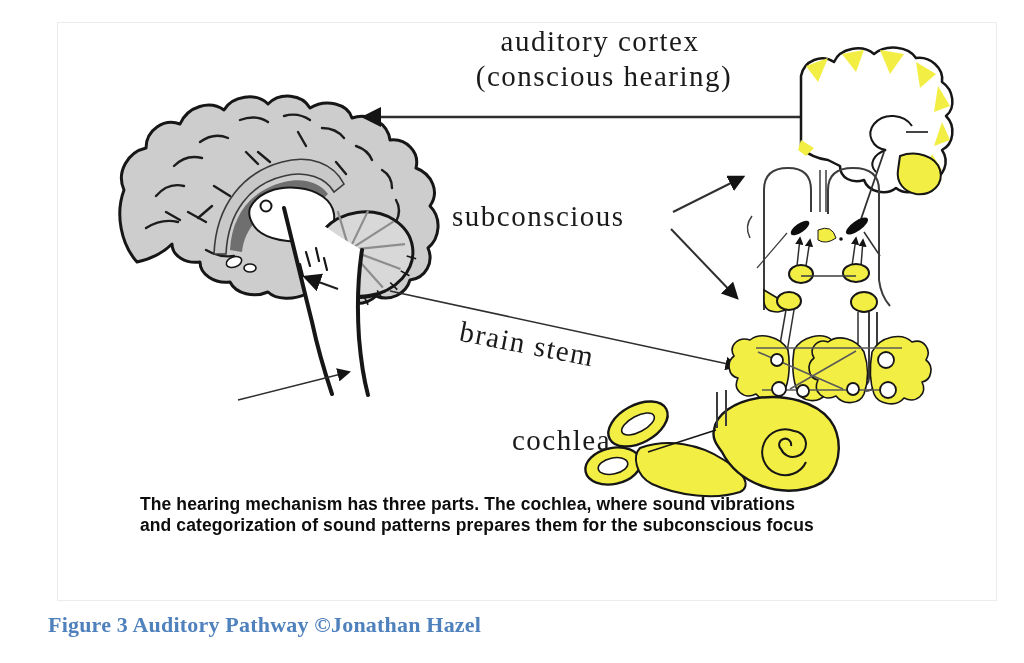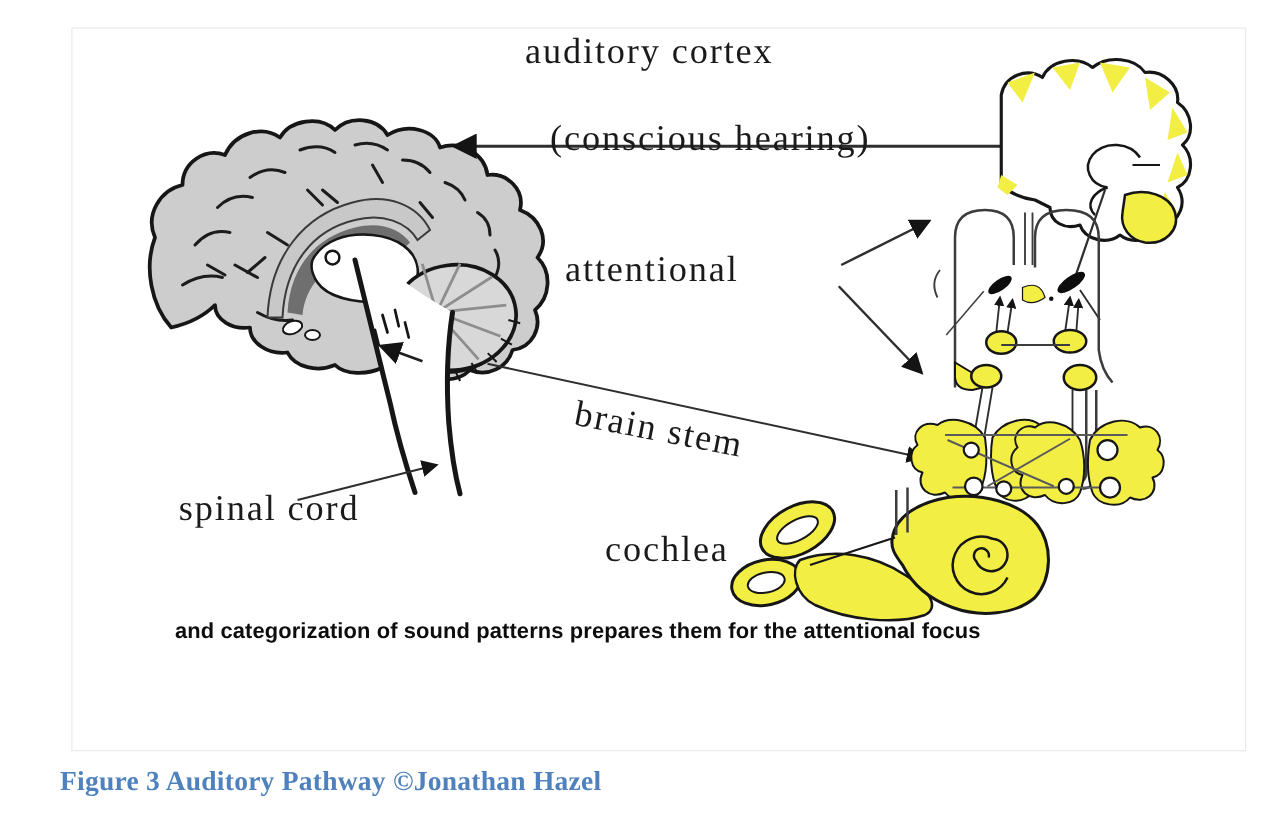--- a/index.html
+++ b/index.html
@@ -14,27 +14,27 @@
   }
   *{margin:0;padding:0;box-sizing:border-box;}
   html,body{width:1024px;height:663px;background:#ffffff;overflow:hidden;
     font-family:"Liberation Sans",sans-serif;}
   .page{position:relative;width:1024px;height:663px;background:#fff;}
   .figure-frame{position:absolute;left:57px;top:22px;width:940px;height:579px;
     border:1px solid #ececec;background:#fff;}
   .diagram-svg{position:absolute;left:0;top:0;width:1024px;height:663px;}
   .lbl{position:absolute;font-family:"Liberation Serif","DejaVu Serif",serif;
     color:#1a1a1a;font-size:29px;letter-spacing:1.5px;white-space:nowrap;line-height:1.1;}
-  .lbl-center{}
+  .lbl-center{text-align:center;}
   .lbl-auditory{left:420px;top:26px;width:360px;}
-  .lbl-conscious{left:440px;top:61px;width:360px;margin-top:35px;}
+  .lbl-conscious{left:424px;top:61px;width:360px;}
   .lbl-subconscious{left:452px;top:201px;}
   .lbl-brainstem{left:463px;top:316px;transform:rotate(11deg);transform-origin:left top;}
   .lbl-spinal{left:143px;top:392px;}
-  .lbl-cochlea{left:484px;top:425px;text-align:right;}
+  .lbl-cochlea{left:512px;top:425px;text-align:right;}
   .description{position:absolute;left:140px;top:494px;width:806px;
     font-family:"Liberation Sans",sans-serif;font-weight:700;font-size:17.5px;
     line-height:21px;color:#0d0d0d;letter-spacing:0.1px;}
   .caption{position:absolute;left:48px;top:612px;
     font-family:"Liberation Serif","DejaVu Serif",serif;font-weight:700;
     font-size:22px;color:var(--caption-blue);letter-spacing:0.2px;}
 </style>
 </head>
 <body>
 
@@ -230,23 +230,23 @@
         <line x1="648" y1="452" x2="716" y2="430" stroke="var(--ink)" stroke-width="1.6"></line>
         <line x1="717" y1="392" x2="717" y2="428" stroke="#3c3c3c" stroke-width="2"></line>
         <line x1="726" y1="390" x2="726" y2="426" stroke="#3c3c3c" stroke-width="2"></line>
         <path d="M 734,430 q 6,-12 14,-4 q 2,10 -10,10 Z" fill="var(--yellow)"></path>
       </g>
     </g>
   </svg>
 
   <div class="lbl lbl-center lbl-auditory">auditory cortex</div>
   <div class="lbl lbl-center lbl-conscious">(conscious hearing)</div>
-  <div class="lbl lbl-subconscious">attentional</div>
+  <div class="lbl lbl-subconscious">subconscious</div>
   <div class="lbl lbl-brainstem">brain stem</div>
-  <div class="lbl lbl-spinal">spinal cord</div>
   <div class="lbl lbl-cochlea">cochlea</div>
 
   <div class="description">
-      <div>and categorization of sound patterns prepares them for the attentional focus</div>
+      <div>The hearing mechanism has three parts. The cochlea, where sound vibrations</div>
+      <div>and categorization of sound patterns prepares them for the subconscious focus</div>
     </div>
 
   <div class="caption">Figure 3 Auditory Pathway ©Jonathan Hazel</div>
 </div>
 
 </body></html>

